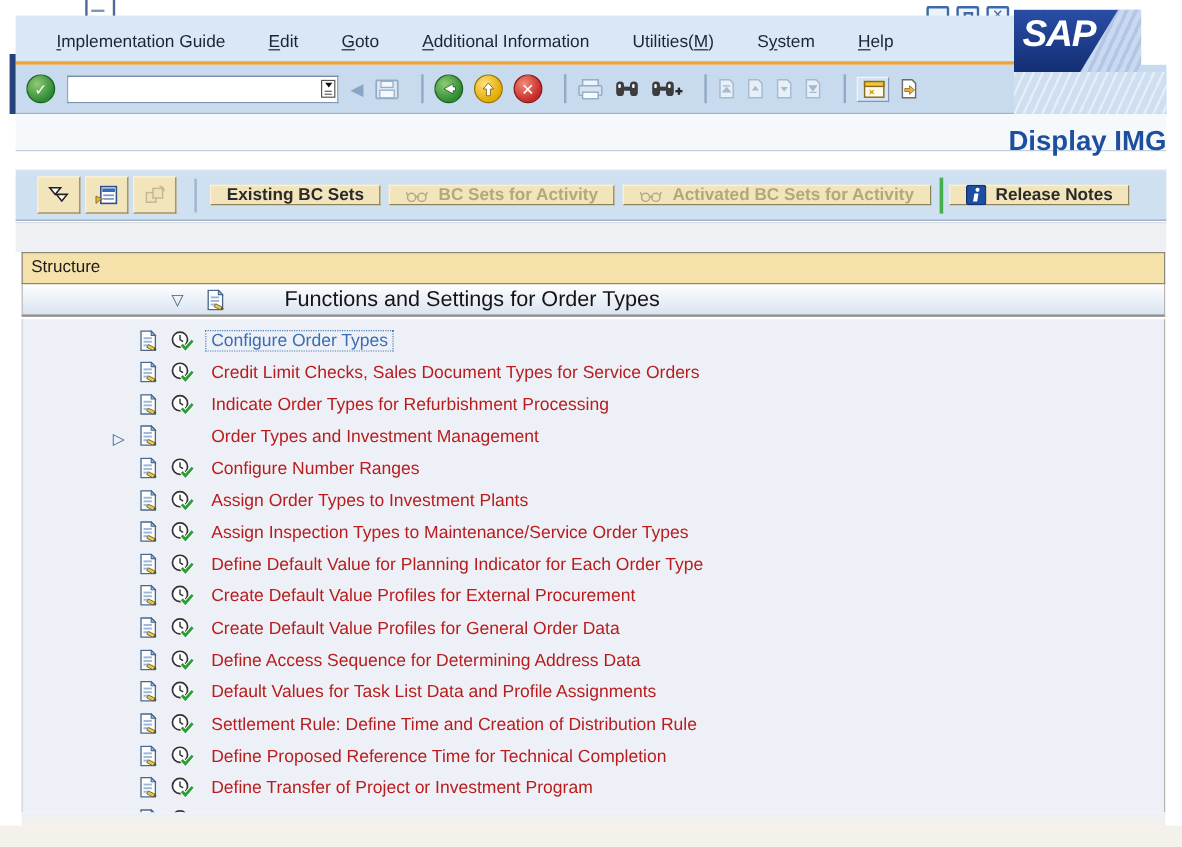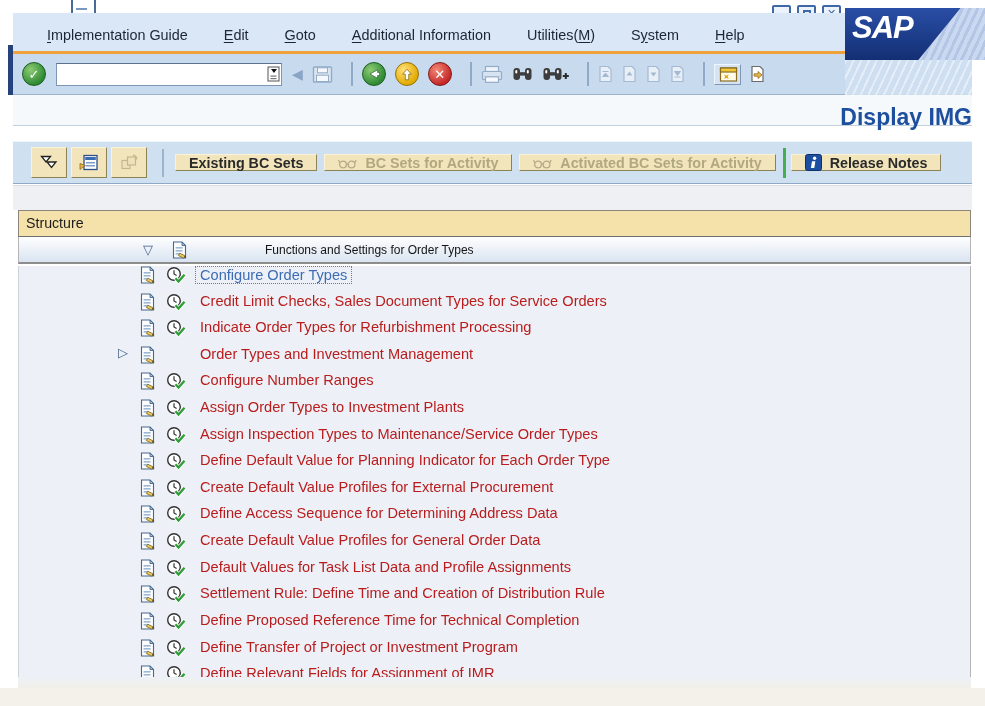--- a/index.html
+++ b/index.html
@@ -45,21 +45,21 @@
     margin:0 10px;display:flex;align-items:center;justify-content:flex-end;box-sizing:border-box;flex:none;}
   .cmd-input{border:none;outline:none;flex:1;height:19px;font-size:13px;padding:0 3px;min-width:0;
     font-family:"Liberation Sans",sans-serif;}
   .cmd-hist{flex:none;margin-right:1px;display:flex;}
   .tb-icon{flex:none;display:flex;align-items:center;margin-right:9px;}
   .tri-grey{color:#89a4c4;font-size:14px;line-height:1;}
   .session-box{border:1px solid;border-color:#eef5fc #7e95b3 #7e95b3 #eef5fc;background:#d5e3f2;
     padding:1px 2px;display:flex;}
 
   
-  .sap-logo{left:845px;top:8px;width:141px;height:52px;overflow:hidden;
+  .sap-logo{left:845px;top:8px;width:106px;height:52px;overflow:hidden;
     background:repeating-linear-gradient(115deg,#b3c6e6 0 3px,#cbd9f0 3px 7px);}
   .logo-navy{position:absolute;inset:0;background:linear-gradient(#2a4ea6,#132f74);
     clip-path:polygon(0 0,82% 0,52% 100%,0 100%);}
   .logo-text{position:absolute;left:7px;top:2px;color:#fff;font-weight:bold;font-style:italic;
     font-size:31px;letter-spacing:-1px;}
   .ripple{left:845px;top:60px;width:127px;height:35px;
     background:#cfe0f2;opacity:.9;}
   .ripple::after{content:"";position:absolute;inset:0;
     background:repeating-linear-gradient(115deg,rgba(255,255,255,.55) 0 2px,rgba(255,255,255,0) 2px 7px);}
 
@@ -86,25 +86,25 @@
 
   
   .panel-header{left:18px;top:210px;width:953px;height:27px;background:#f5e1aa;
     border:1px solid #8c857a;border-bottom-color:#6f6f6f;box-sizing:border-box;
     font-size:14.2px;color:#1c1c1c;line-height:24px;padding-left:7px;}
   .root-row{left:18px;top:237px;width:953px;height:27px;background:linear-gradient(#fefefe,#d9e4f1);
     border-left:1px solid #b5b5b5;border-right:1px solid #b5b5b5;border-bottom:2px solid #8d8d8d;
     box-sizing:border-box;display:flex;align-items:center;padding-left:124px;}
   .expander{width:22px;font-size:13px;color:#3f5e86;line-height:1;flex:none;}
   .root-row .doc{margin-left:6px;}
-  .root-label{margin-left:76px;font-size:12px;color:#141414;white-space:nowrap;}
+  .root-label{margin-left:48px;font-size:18px;color:#141414;white-space:nowrap;}
 
   .img-tree{left:18px;top:266px;width:953px;height:411px;background:#edf1f7;
     border-left:1px solid #cdd3da;border-right:1px solid #b5b5b5;box-sizing:border-box;overflow:hidden;}
-  .tree-row{height:26.62px;display:flex;align-items:flex-start;padding-left:75px;margin-left:24px;}
+  .tree-row{height:26.62px;display:flex;align-items:flex-end;padding-left:75px;}
   .tree-row .expander{width:21px;}
   .doc{width:18px;flex:none;display:flex;}
   .tree-row .doc{margin-right:9px;}
   .activity-slot{width:22px;margin-right:12px;flex:none;display:flex;}
   .activity-slot.empty svg{visibility:hidden;}
   .node-label{font-size:14.6px;color:#b91c1c;white-space:nowrap;}
   .node-label.selected{color:#3c6cb4;border:1px dotted #5480b5;padding:0 4px;margin-left:-5px;}
   .tree-fade{left:18px;top:677px;width:953px;height:11px;background:linear-gradient(#edf1f7,#f1efe8);}
   .bottom-band{left:0;top:688px;width:985px;height:18px;background:#f3f1ea;}
   .left-navy{left:8px;top:45px;width:5px;height:50px;background:#25427c;}
@@ -551,44 +551,44 @@
           </svg>
     </span>
     <span class="activity-slot">
       <svg width="20" height="18" viewBox="0 0 20 18">
             <circle cx="8" cy="8" r="6.3" fill="#fff" stroke="#333" stroke-width="1.4"></circle>
             <path d="M8 4.2V8l2.6 1.6" fill="none" stroke="#333" stroke-width="1.2"></path>
             <path d="M9.5 12.3l3 3.2 6-6.8" fill="none" stroke="#fff" stroke-width="4"></path>
             <path d="M9.5 12.3l3 3.2 6-6.8" fill="none" stroke="#2f9e38" stroke-width="2.4"></path>
           </svg>
     </span>
+    <span class="node-label">Create Default Value Profiles for General Order Data</span>
+  </div>
+      <div class="tree-row">
+    <span class="expander"></span>
+    <span class="doc">
+      <svg width="17" height="18" viewBox="0 0 17 18">
+            <path d="M2.5 1h8.5l3.5 3.5V17h-12z" fill="#fdfdfd" stroke="#46688f" stroke-width="1.1"></path>
+            <path d="M11 1l3.5 3.5H11z" fill="#aac2dd" stroke="#46688f" stroke-width="0.9"></path>
+            <rect x="4.6" y="6" width="7" height="1.6" fill="#9db8d6"></rect>
+            <rect x="4.6" y="9" width="7" height="1.6" fill="#9db8d6"></rect>
+            <rect x="4.6" y="12" width="4.5" height="1.6" fill="#9db8d6"></rect>
+            <path d="M8.8 12.2l5.4 2.7-1.5 2.3-5.4-2.7z" fill="#e8c75e" stroke="#7a6426" stroke-width="0.8"></path>
+            <path d="M13.6 15l2 1.1-2.6 1z" fill="#5a4a1a"></path>
+          </svg>
+    </span>
+    <span class="activity-slot">
+      <svg width="20" height="18" viewBox="0 0 20 18">
+            <circle cx="8" cy="8" r="6.3" fill="#fff" stroke="#333" stroke-width="1.4"></circle>
+            <path d="M8 4.2V8l2.6 1.6" fill="none" stroke="#333" stroke-width="1.2"></path>
+            <path d="M9.5 12.3l3 3.2 6-6.8" fill="none" stroke="#fff" stroke-width="4"></path>
+            <path d="M9.5 12.3l3 3.2 6-6.8" fill="none" stroke="#2f9e38" stroke-width="2.4"></path>
+          </svg>
+    </span>
     <span class="node-label">Define Access Sequence for Determining Address Data</span>
-  </div>
-      <div class="tree-row">
-    <span class="expander"></span>
-    <span class="doc">
-      <svg width="17" height="18" viewBox="0 0 17 18">
-            <path d="M2.5 1h8.5l3.5 3.5V17h-12z" fill="#fdfdfd" stroke="#46688f" stroke-width="1.1"></path>
-            <path d="M11 1l3.5 3.5H11z" fill="#aac2dd" stroke="#46688f" stroke-width="0.9"></path>
-            <rect x="4.6" y="6" width="7" height="1.6" fill="#9db8d6"></rect>
-            <rect x="4.6" y="9" width="7" height="1.6" fill="#9db8d6"></rect>
-            <rect x="4.6" y="12" width="4.5" height="1.6" fill="#9db8d6"></rect>
-            <path d="M8.8 12.2l5.4 2.7-1.5 2.3-5.4-2.7z" fill="#e8c75e" stroke="#7a6426" stroke-width="0.8"></path>
-            <path d="M13.6 15l2 1.1-2.6 1z" fill="#5a4a1a"></path>
-          </svg>
-    </span>
-    <span class="activity-slot">
-      <svg width="20" height="18" viewBox="0 0 20 18">
-            <circle cx="8" cy="8" r="6.3" fill="#fff" stroke="#333" stroke-width="1.4"></circle>
-            <path d="M8 4.2V8l2.6 1.6" fill="none" stroke="#333" stroke-width="1.2"></path>
-            <path d="M9.5 12.3l3 3.2 6-6.8" fill="none" stroke="#fff" stroke-width="4"></path>
-            <path d="M9.5 12.3l3 3.2 6-6.8" fill="none" stroke="#2f9e38" stroke-width="2.4"></path>
-          </svg>
-    </span>
-    <span class="node-label">Create Default Value Profiles for General Order Data</span>
   </div>
       <div class="tree-row">
     <span class="expander"></span>
     <span class="doc">
       <svg width="17" height="18" viewBox="0 0 17 18">
             <path d="M2.5 1h8.5l3.5 3.5V17h-12z" fill="#fdfdfd" stroke="#46688f" stroke-width="1.1"></path>
             <path d="M11 1l3.5 3.5H11z" fill="#aac2dd" stroke="#46688f" stroke-width="0.9"></path>
             <rect x="4.6" y="6" width="7" height="1.6" fill="#9db8d6"></rect>
             <rect x="4.6" y="9" width="7" height="1.6" fill="#9db8d6"></rect>
             <rect x="4.6" y="12" width="4.5" height="1.6" fill="#9db8d6"></rect>

